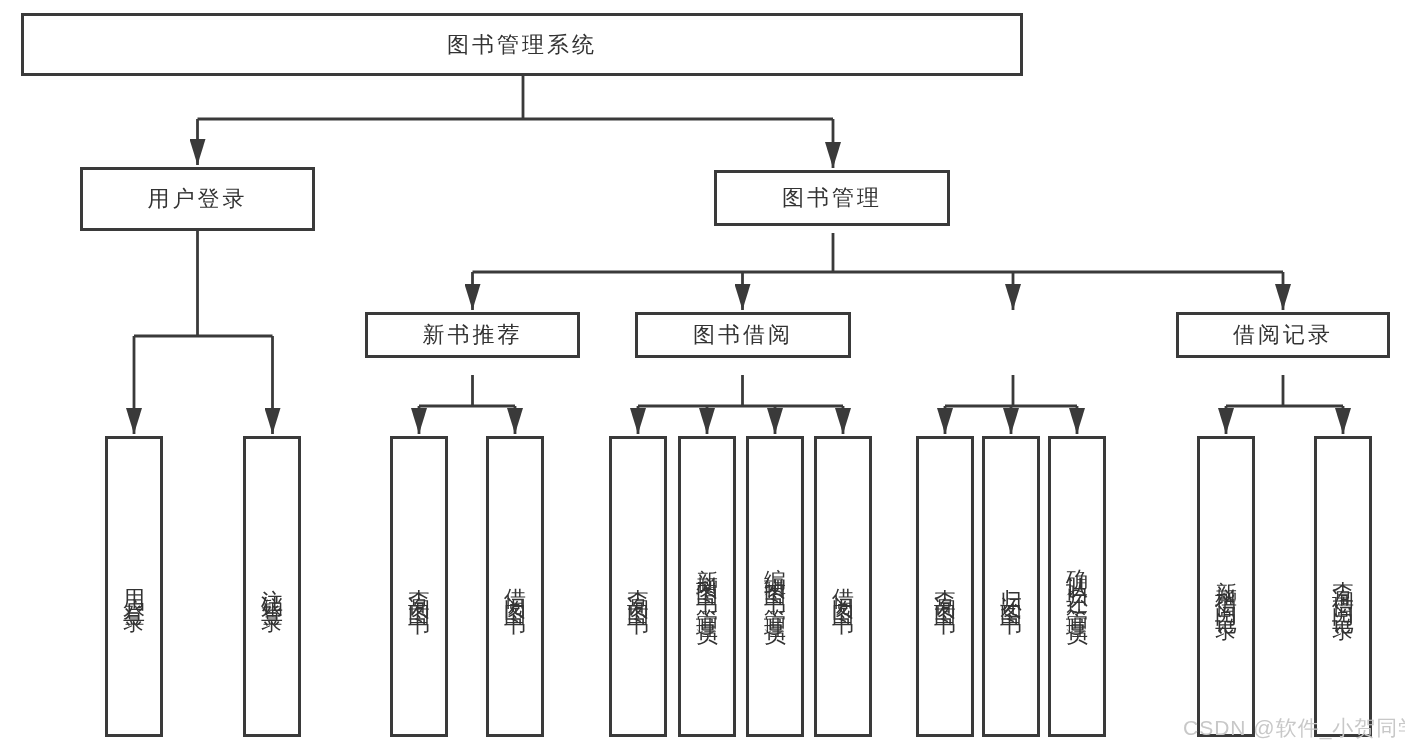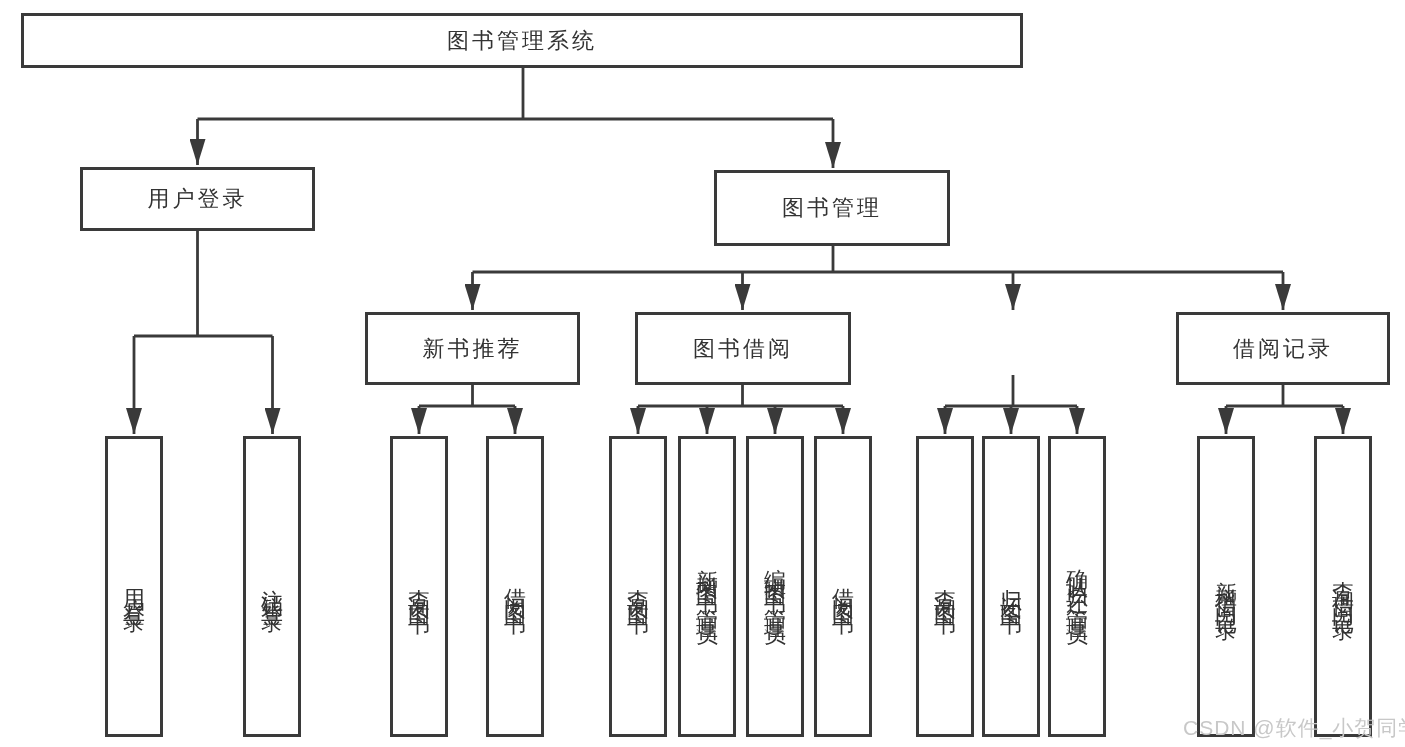--- a/index.html
+++ b/index.html
@@ -31,21 +31,21 @@
     white-space:nowrap;
     z-index:2;
   }
   .vbox{
     writing-mode:vertical-rl;
     text-orientation:mixed;
     letter-spacing:8px;
     font-size:22px;
   }
   .leaf{top:436px;width:58px;height:301px;}
-  .lvl3{top:312px;height:73px;font-family:Liberation Mono, monospace;}
+  .lvl3{top:312px;height:46px;font-family:Liberation Mono, monospace;}
   #watermark{
     position:absolute;
     left:1183px;top:714px;
     font-size:21px;
     letter-spacing:1px;
     color:var(--wm);
     z-index:5;
     white-space:nowrap;
   }
 </style>
@@ -97,24 +97,24 @@
       <path d="M1011,406 V434" marker-end="url(#arrow)"></path>
       <path d="M1077,406 V434" marker-end="url(#arrow)"></path>
 
       <path d="M1283,375 V406"></path>
       <path d="M1226,406 H1343"></path>
       <path d="M1226,406 V434" marker-end="url(#arrow)"></path>
       <path d="M1343,406 V434" marker-end="url(#arrow)"></path>
     </g>
   </svg>
 
-  <div class="box" style="left:21px;top:13px;width:1002px;height:55px;">图书管理系统</div>
+  <div class="box" style="left:21px;top:13px;width:1002px;height:63px;">图书管理系统</div>
 
   <div class="box" style="left:80px;top:167px;width:235px;height:64px;">用户登录</div>
-  <div class="box" style="left:714px;top:170px;width:236px;height:76px;">图书管理</div>
+  <div class="box" style="left:714px;top:170px;width:236px;height:56px;">图书管理</div>
 
   <div class="box lvl3" style="left:365px;width:215px;">新书推荐</div>
   <div class="box lvl3" style="left:635px;width:216px;">图书借阅</div>
   <div class="box lvl3" style="left:1176px;width:214px;">借阅记录</div>
 
   <div class="box vbox leaf" style="left:105px;">用户登录</div>
   <div class="box vbox leaf" style="left:243px;">注销登录</div>
   <div class="box vbox leaf" style="left:390px;">查询图书</div>
   <div class="box vbox leaf" style="left:486px;">借阅图书</div>
   <div class="box vbox leaf" style="left:609px;">查询图书</div>

